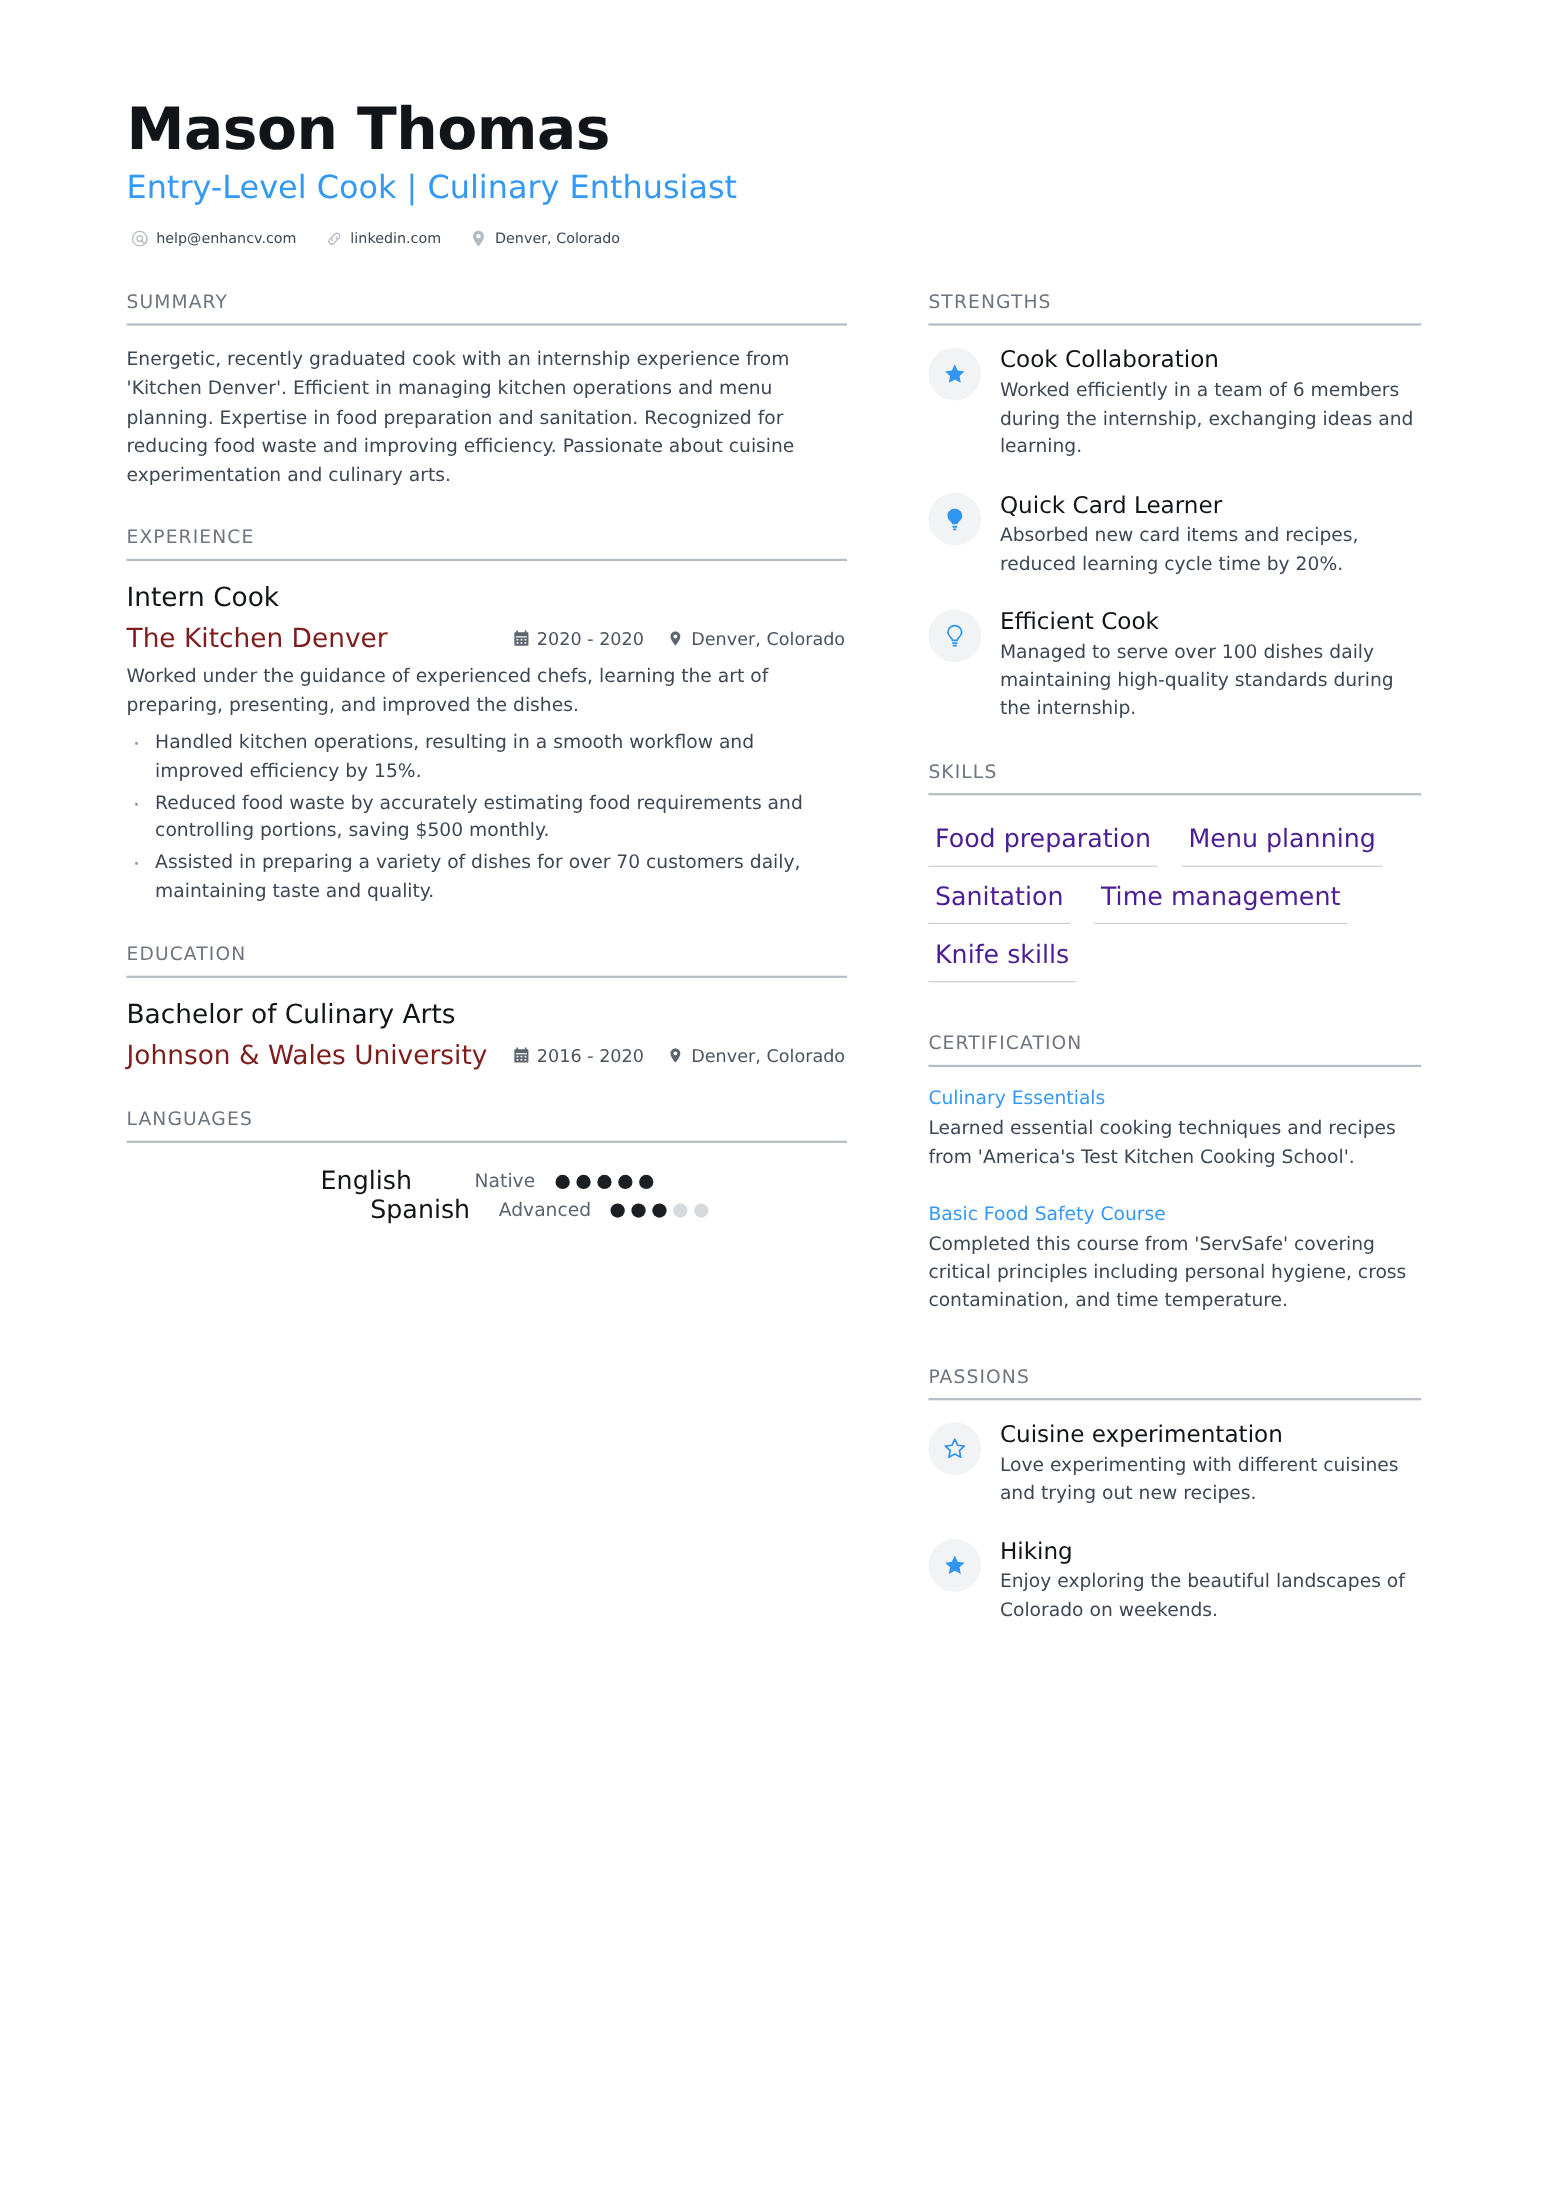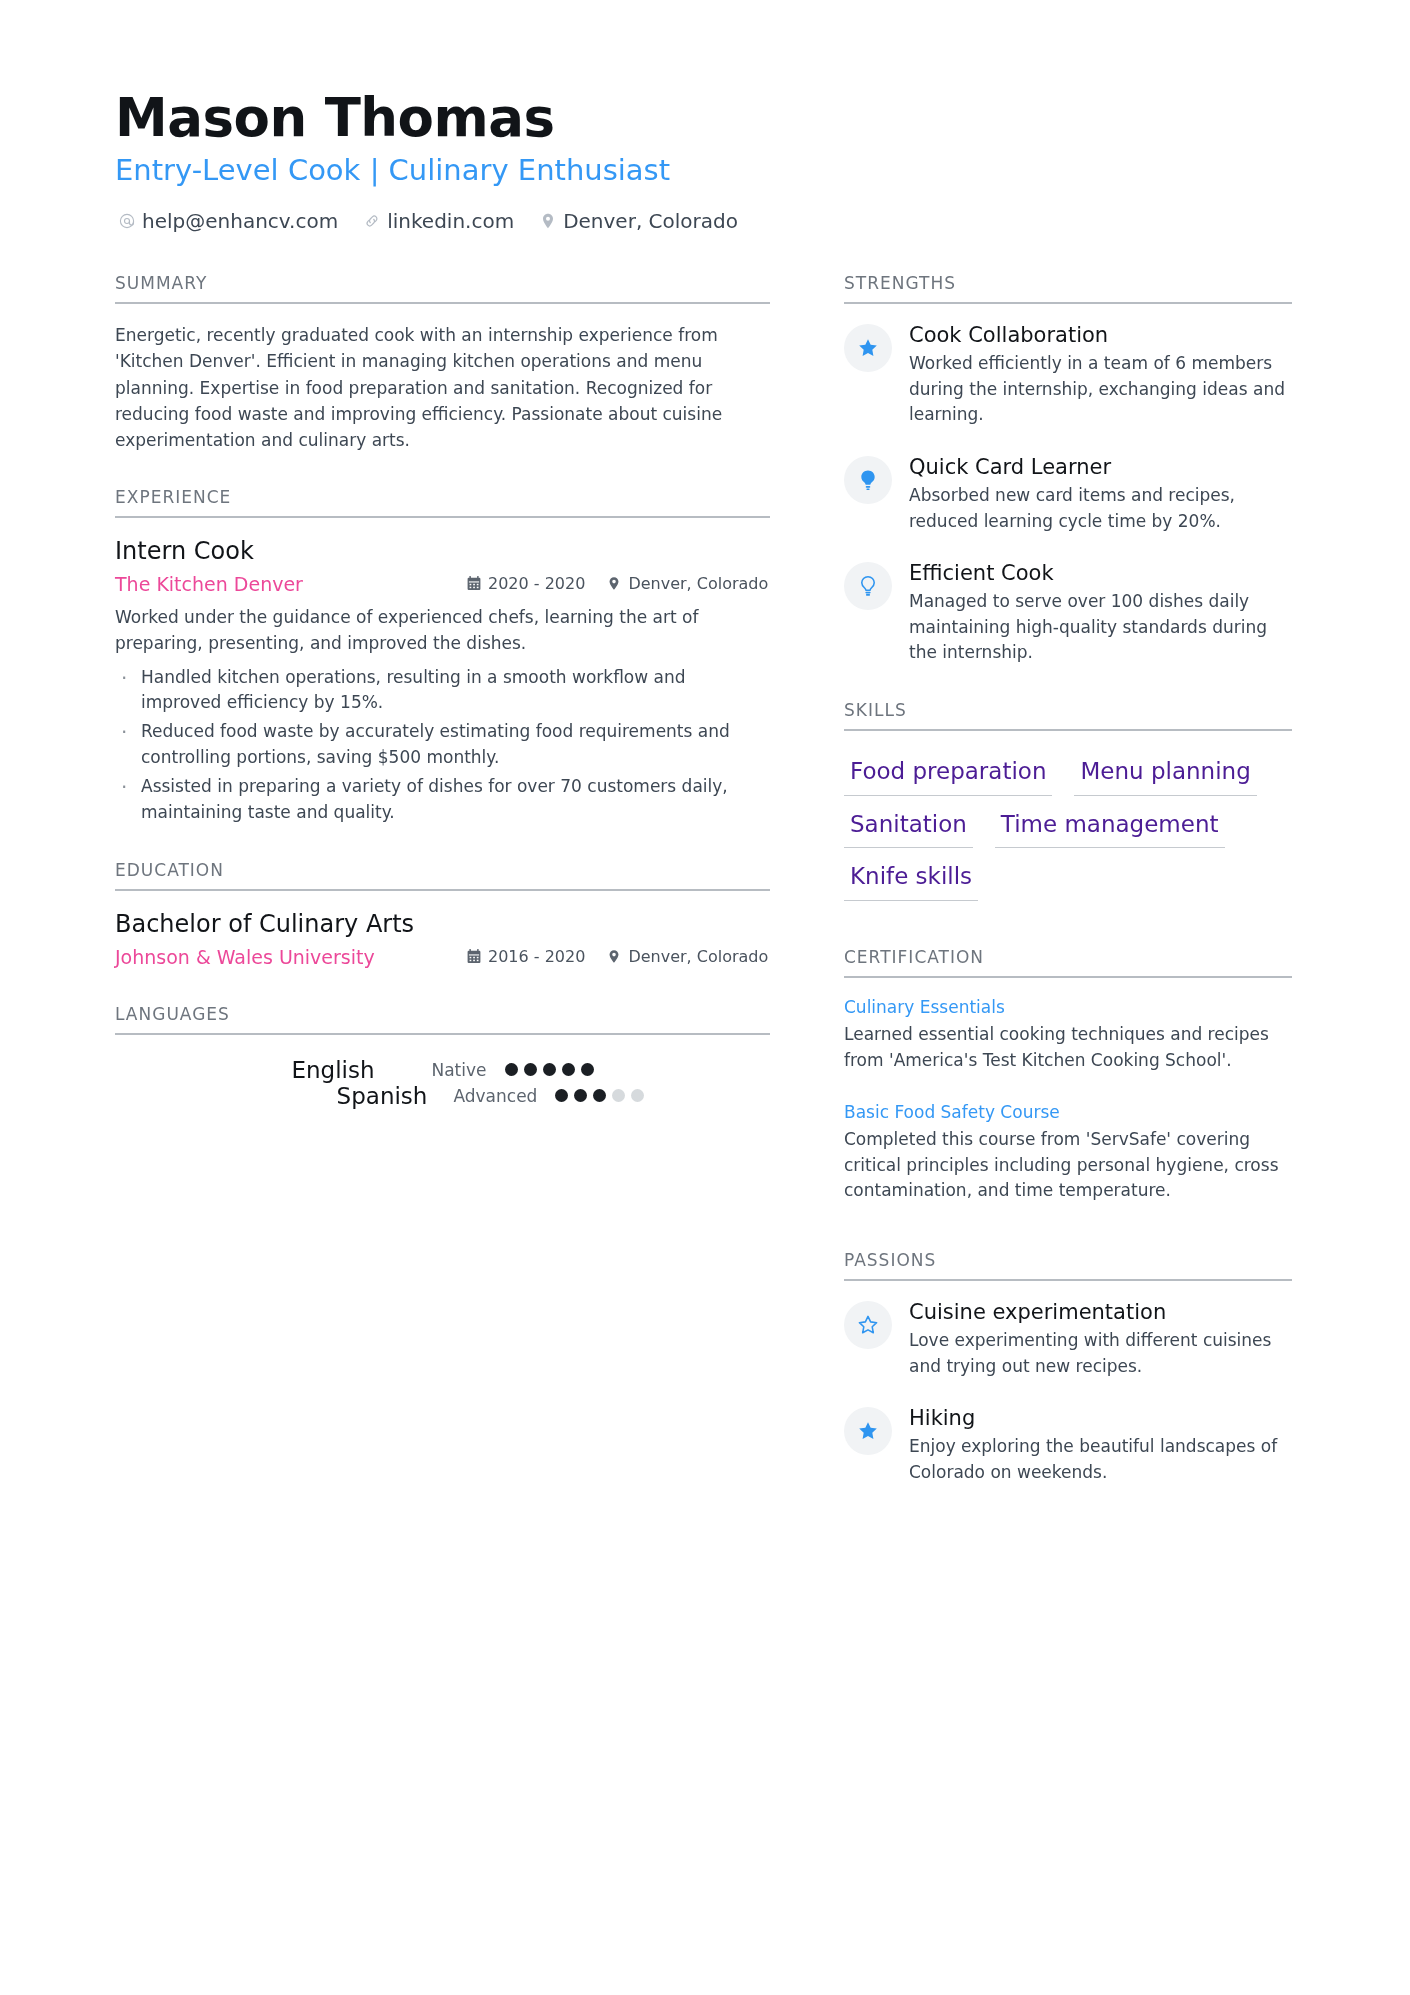--- a/index.html
+++ b/index.html
@@ -47,21 +47,21 @@
     align-items: center;
     gap: 26px;
     margin-top: 21px;
     padding-left: 4px;
   }
 
   .contact-item {
     display: flex;
     align-items: center;
     gap: 7px;
-    font-size: 20px;
+    font-size: 13px;
     color: #3d4753;
   }
 
   .contact-icon {
     display: inline-flex;
     align-items: center;
     justify-content: center;
     width: 16px;
     height: 16px;
     color: #b4bbc4;
@@ -110,22 +110,22 @@
   }
 
   .entry-meta {
     display: flex;
     align-items: baseline;
     margin-top: 6px;
     margin-bottom: 8px;
   }
 
   .entry-org {
-    font-size: 19px;
-    color: #ec4899;
+    font-size: 24px;
+    color: #7f1d1d;
     width: 352px;
     flex: 0 0 352px;
     line-height: 1.25;
   }
 
   .meta-chip {
     display: flex;
     align-items: center;
     gap: 7px;
     font-size: 16px;

